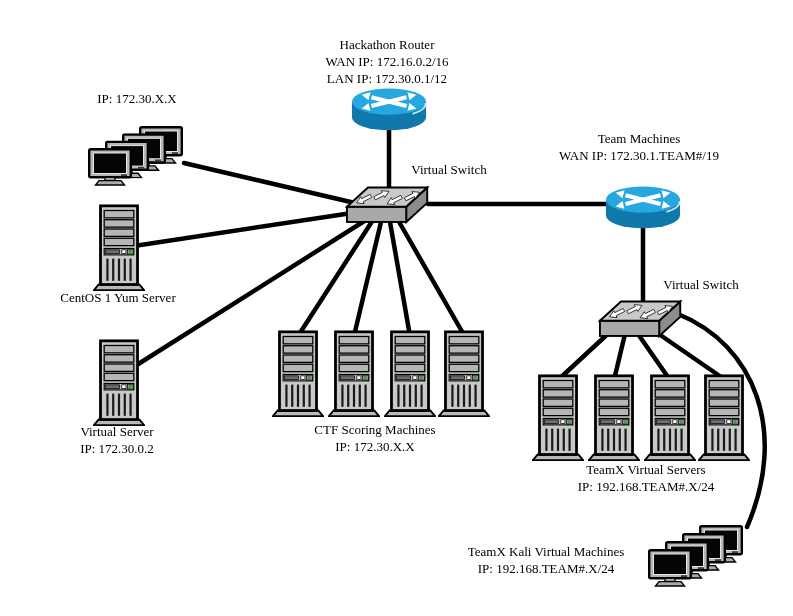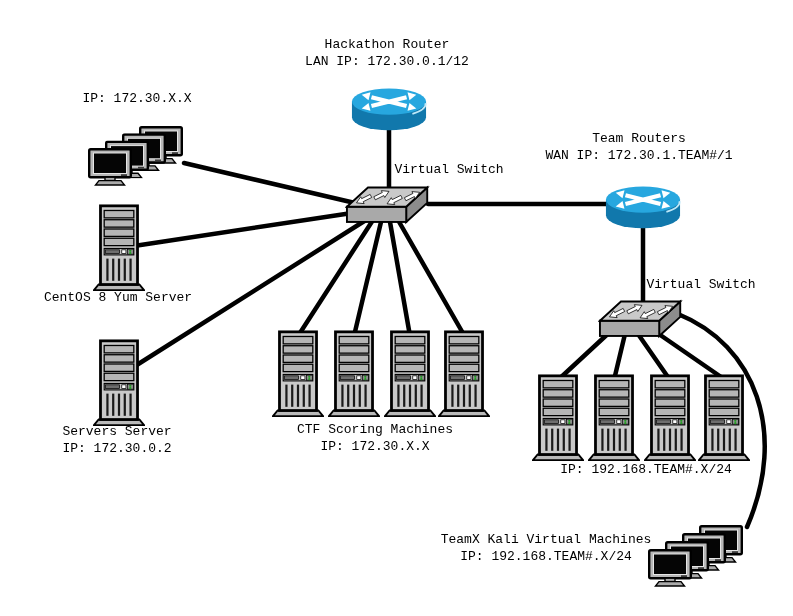--- a/index.html
+++ b/index.html
@@ -1,20 +1,20 @@
 <!DOCTYPE html>
 <html><head>
 <meta charset="utf-8">
 <style>
   html,body{margin:0;padding:0;background:#ffffff;}
   #canvas{
     position:relative;
     width:793px;height:616px;
     background:#ffffff;
-    font-family:Liberation Mono, monospace;
+    font-family:Liberation Serif, serif;
     overflow:hidden;
   }
   #net-svg{position:absolute;left:0;top:0;}
   .label{
     position:absolute;
     transform:translateX(-50%);
     text-align:center;
     font-size:13px;
     line-height:17px;
     color:#000;
@@ -140,56 +140,58 @@
   <g>
     <use href="#sym-monitor" x="699" y="525" width="46" height="38"></use>
     <use href="#sym-monitor" x="682" y="533" width="46" height="38"></use>
     <use href="#sym-monitor" x="665" y="541" width="46" height="38"></use>
     <use href="#sym-monitor" x="648" y="549" width="46" height="38"></use>
   </g>
 </svg>
 
 <div class="label" style="left:387px;top:36px">
   <div>Hackathon Router</div>
+  <div>WAN IP: 172.16.0.2/16</div>
   <div>LAN IP: 172.30.0.1/12</div>
 </div>
 
 <div class="label" style="left:137px;top:90px">
   <div>IP: 172.30.X.X</div>
 </div>
 
 <div class="label" style="left:449px;top:161px">
   <div>Virtual Switch</div>
 </div>
 
 <div class="label" style="left:639px;top:130px">
-  <div>Team Routers</div>
-  <div>WAN IP: 172.30.1.TEAM#/1</div>
+  <div>Team Machines</div>
+  <div>WAN IP: 172.30.1.TEAM#/19</div>
 </div>
 
 <div class="label" style="left:118px;top:289px">
-  <div>CentOS 8 Yum Server</div>
+  <div>CentOS 1 Yum Server</div>
 </div>
 
 <div class="label" style="left:701px;top:276px">
   <div>Virtual Switch</div>
 </div>
 
 <div class="label" style="left:117px;top:423px">
-  <div>Servers Server</div>
+  <div>Virtual Server</div>
   <div>IP: 172.30.0.2</div>
 </div>
 
 <div class="label" style="left:375px;top:421px">
   <div>CTF Scoring Machines</div>
   <div>IP: 172.30.X.X</div>
 </div>
 
 <div class="label" style="left:646px;top:461px">
+  <div>TeamX Virtual Servers</div>
   <div>IP: 192.168.TEAM#.X/24</div>
 </div>
 
-<div class="label" style="left:546px;top:531px">
+<div class="label" style="left:546px;top:543px">
   <div>TeamX Kali Virtual Machines</div>
   <div>IP: 192.168.TEAM#.X/24</div>
 </div>
 
 </div>
 
 </body></html>

